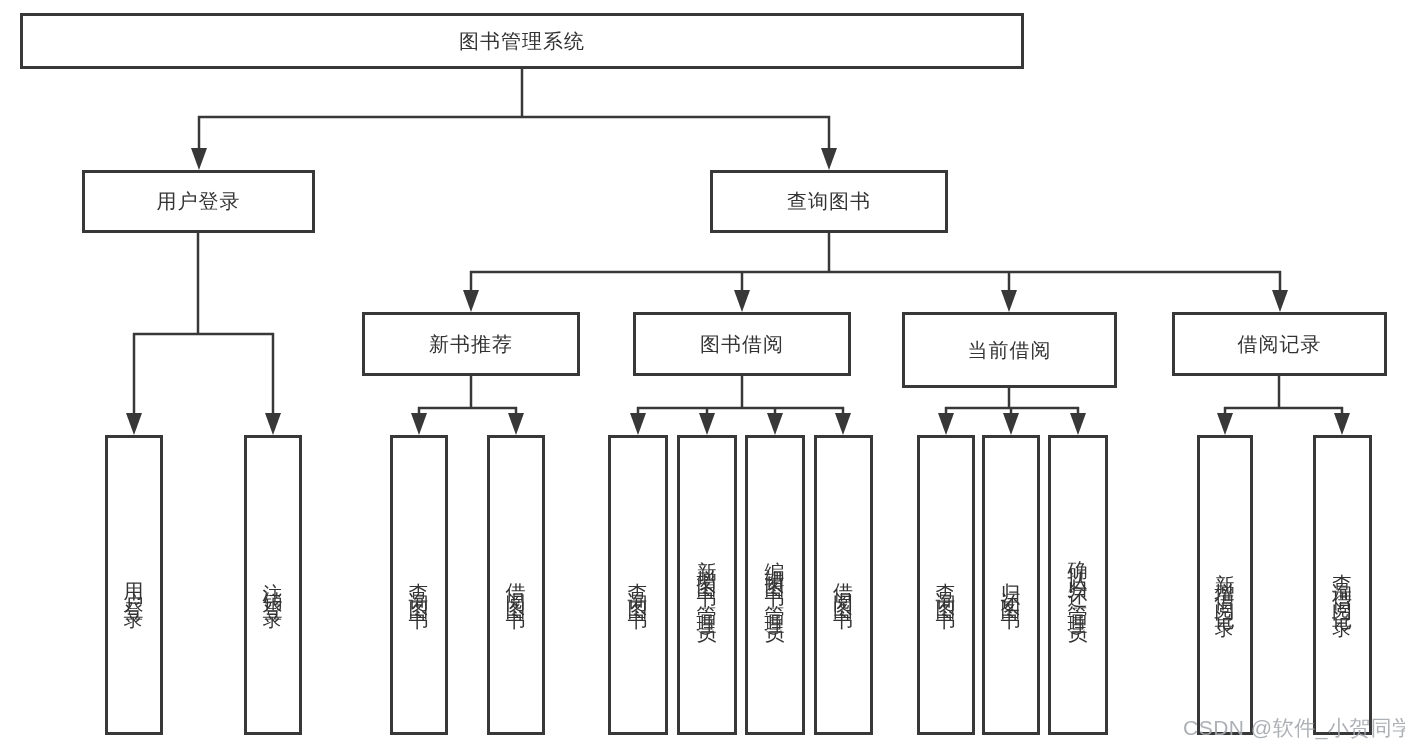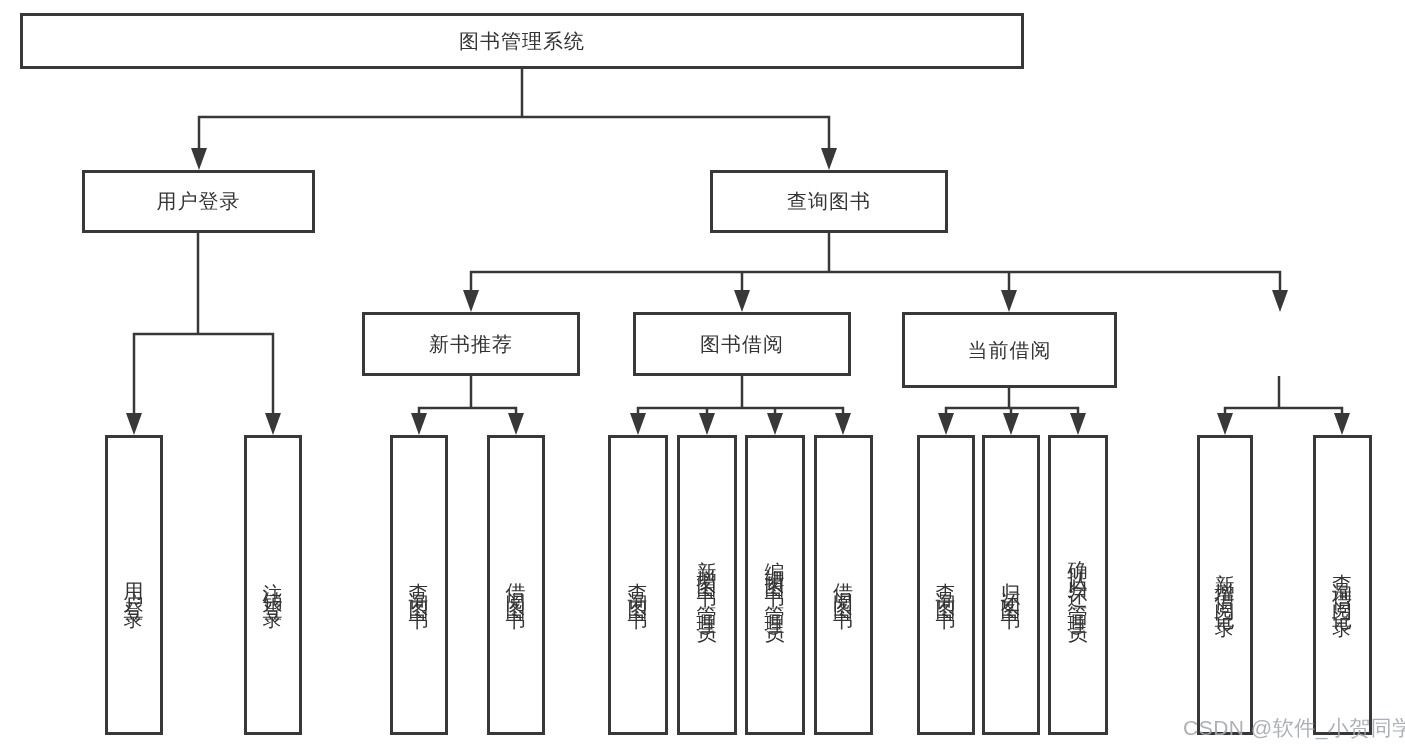--- a/index.html
+++ b/index.html
@@ -119,20 +119,21 @@
   </svg>
 
   <div class="node h" style="left:20px;top:13px;width:1004px;height:56px">图书管理系统</div>
 
   <div class="node h" style="left:82px;top:170px;width:233px;height:63px">用户登录</div>
   <div class="node h" style="left:710px;top:170px;width:238px;height:63px">查询图书</div>
 
   <div class="node h" style="left:362px;top:312px;width:218px;height:64px">新书推荐</div>
   <div class="node h" style="left:633px;top:312px;width:218px;height:64px">图书借阅</div>
   <div class="node h" style="left:902px;top:312px;width:215px;height:76px">当前借阅</div>
+  <div class="node h" style="left:1172px;top:312px;width:215px;height:64px">借阅记录</div>
 
   <div class="node v" style="left:105px;top:435px;width:58px;height:300px">用户登录</div>
   <div class="node v" style="left:244px;top:435px;width:58px;height:300px">注销登录</div>
 
   <div class="node v" style="left:390px;top:435px;width:58px;height:300px">查询图书</div>
   <div class="node v" style="left:487px;top:435px;width:58px;height:300px">借阅图书</div>
 
   <div class="node v" style="left:608px;top:435px;width:60px;height:300px">查询图书</div>
   <div class="node v" style="left:677px;top:435px;width:60px;height:300px">新增图书（管理员）</div>
   <div class="node v" style="left:745px;top:435px;width:60px;height:300px">编辑图书（管理员）</div>

